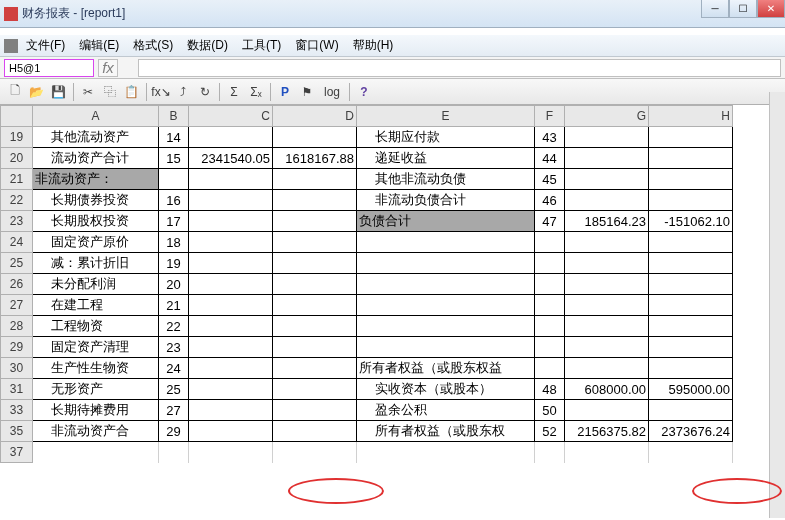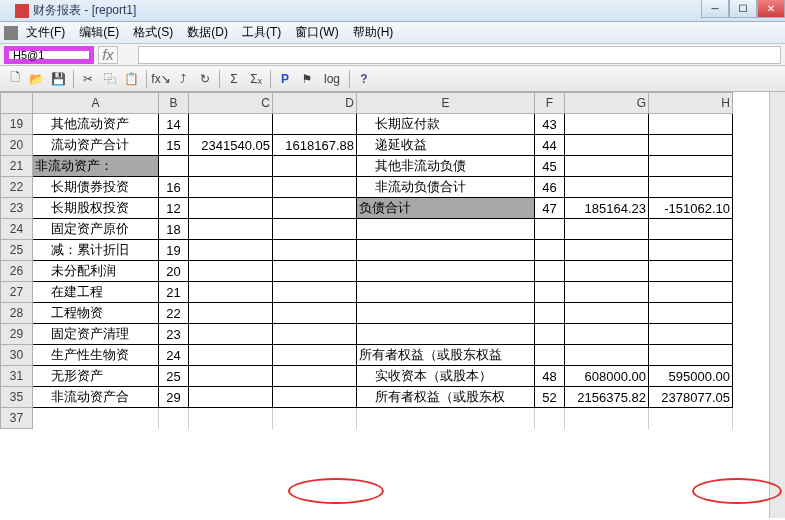--- a/index.html
+++ b/index.html
@@ -1,27 +1,27 @@
 <!DOCTYPE html>
 <html><head>
 <meta charset="utf-8">
 <style>
 * { box-sizing: border-box; margin: 0; padding: 0; }
 body { font-family: "Microsoft YaHei", SimSun, sans-serif; font-size: 12px; background: #fff; width: 785px; height: 520px; overflow: hidden; position: relative; }
-.titlebar { height: 22px; background: linear-gradient(#e8f0f8, #d4e4f4); border-bottom: 1px solid #a0b0c0; display: flex; align-items: center; padding: 0 15px; }
+.titlebar { height: 28px; background: linear-gradient(#e8f0f8, #d4e4f4); border-bottom: 1px solid #a0b0c0; display: flex; align-items: center; padding: 0 4px; }
 .titlebar-icon { width: 14px; height: 14px; background: #d04040; margin-right: 4px; }
 .titlebar-text { color: #2a3a5a; font-size: 12px; }
 .win-controls { position: absolute; right: 0; top: 0; display: flex; }
 .win-btn { width: 28px; height: 18px; background: linear-gradient(#eef4fb,#d0e0f0); border: 1px solid #a0b0c0; border-top: none; display: flex; align-items: center; justify-content: center; font-size: 10px; }
 .win-btn.close { background: linear-gradient(#f08080,#d04040); color: #fff; }
-.menubar { height: 22px; background: linear-gradient(#f4f8fc,#e4ecf4); border-bottom: 1px solid #c0c8d0; display: flex; align-items: center; padding: 0 4px; }
+.menubar { height: 22px; background: linear-gradient(#f4f8fc,#e4ecf4); border-bottom: 1px solid #c0c8d0; display: flex; align-items: center; padding: 0 4px; margin-top: 7px; }
 .menu-icon { width: 14px; height: 14px; background: #808080; margin-right: 8px; }
 .menubar span { margin-right: 14px; cursor: default; }
 .formulabar { height: 22px; background: #f4f4f4; border-bottom: 1px solid #c0c0c0; display: flex; align-items: center; padding: 2px 4px; }
-.namebox { width: 90px; height: 18px; border: 5px solid #d946ef; background: #fff; padding: 0 4px; margin-right: 4px; font-size: 11px; display: flex; align-items: center; }
+.namebox { width: 90px; height: 18px; border: 1px solid #d946ef; background: #fff; padding: 0 4px; margin-right: 4px; font-size: 11px; display: flex; align-items: center; }
 .fb-btn { width: 20px; height: 18px; border: 1px solid #c0c0c0; background: #f8f8f8; margin-right: 20px; display: flex; align-items: center; justify-content: center; font-style: italic; font-size: 15px; color: #808080; }
 .toolbar { height: 26px; background: linear-gradient(#f8f8f8,#e8e8e8); border-bottom: 1px solid #b0b0b0; display: flex; align-items: center; padding: 0 4px; }
 .tb-btn { width: 22px; height: 22px; border: 1px solid transparent; display: flex; align-items: center; justify-content: center; font-size: 12px; color: #404040; cursor: default; }
 .tb-sep { width: 1px; height: 18px; background: #b0b0b0; margin: 0 3px; }
 .sheet { position: relative; }
 table { border-collapse: collapse; table-layout: fixed; }
 th, td { border: 1px solid #000; height: 21px; font-size: 13px; padding: 0 2px; overflow: hidden; white-space: nowrap; }
 th { background: #e8e8e8; font-weight: normal; border: 1px solid #b0b0b0; color: #404040; font-size: 12px; }
 th.rowhdr { width: 32px; text-align: center; }
 .col-A { width: 126px; }
@@ -147,21 +147,21 @@
           <td class="col-C"></td>
           <td class="col-D"></td>
           <td class="col-E indent">非流动负债合计</td>
           <td class="col-F">46</td>
           <td class="col-G"></td>
           <td class="col-H"></td>
         </tr>
         <tr>
           <th class="rowhdr">23</th>
           <td class="col-A indent">长期股权投资</td>
-          <td class="col-B">12</td>
+          <td class="col-B">17</td>
           <td class="col-C"></td>
           <td class="col-D"></td>
           <td class="col-E shaded">负债合计</td>
           <td class="col-F">47</td>
           <td class="col-G">185164.23</td>
           <td class="col-H">-151062.10</td>
         </tr>
         <tr>
           <th class="rowhdr">24</th>
           <td class="col-A indent">固定资产原价</td>
@@ -244,29 +244,40 @@
           <td class="col-A indent">无形资产</td>
           <td class="col-B">25</td>
           <td class="col-C"></td>
           <td class="col-D"></td>
           <td class="col-E indent">实收资本（或股本）</td>
           <td class="col-F">48</td>
           <td class="col-G">608000.00</td>
           <td class="col-H">595000.00</td>
         </tr>
         <tr>
+          <th class="rowhdr">33</th>
+          <td class="col-A indent">长期待摊费用</td>
+          <td class="col-B">27</td>
+          <td class="col-C"></td>
+          <td class="col-D"></td>
+          <td class="col-E indent">盈余公积</td>
+          <td class="col-F">50</td>
+          <td class="col-G"></td>
+          <td class="col-H"></td>
+        </tr>
+        <tr>
           <th class="rowhdr">35</th>
           <td class="col-A indent">非流动资产合</td>
           <td class="col-B">29</td>
           <td class="col-C"></td>
           <td class="col-D"></td>
           <td class="col-E indent">所有者权益（或股东权</td>
           <td class="col-F">52</td>
           <td class="col-G">2156375.82</td>
-          <td class="col-H">2378077.05</td>
+          <td class="col-H">2373676.24</td>
         </tr>
         <tr class="blankrow">
           <th class="rowhdr">37</th>
           <td class="col-A"></td>
           <td class="col-B"></td>
           <td class="col-C"></td>
           <td class="col-D"></td>
           <td class="col-E"></td>
           <td class="col-F"></td>
           <td class="col-G"></td>

